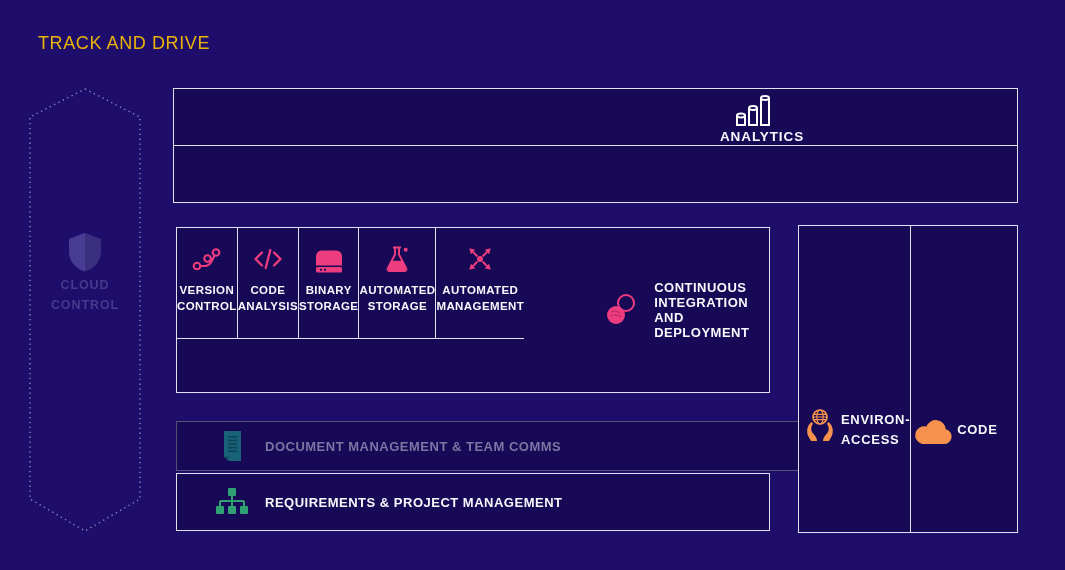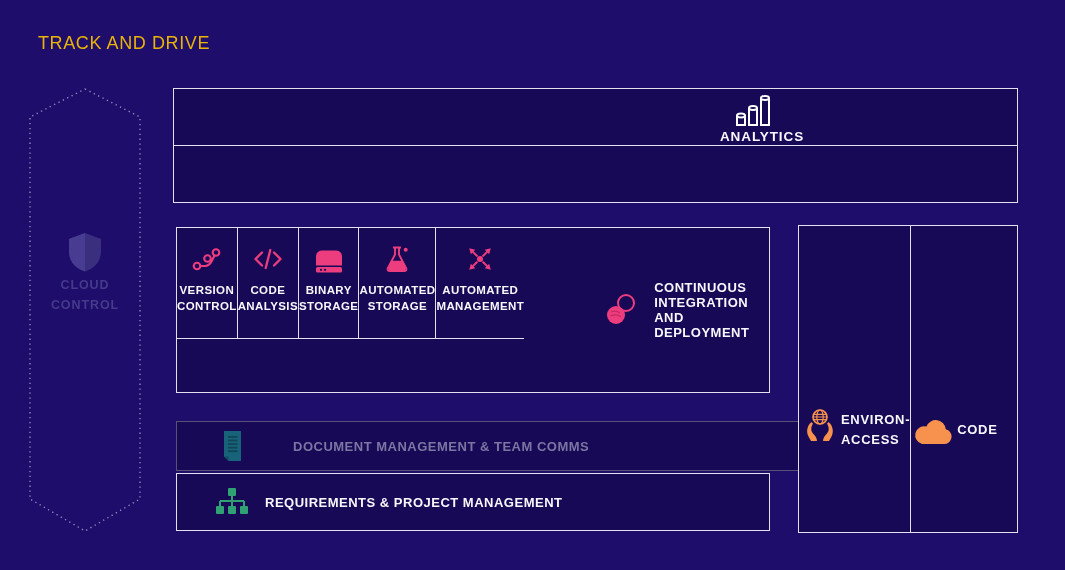--- a/index.html
+++ b/index.html
@@ -44,21 +44,21 @@
   .cell-icon{height:32px;display:flex;align-items:center;justify-content:center;}
   .cell-label{
     margin-top:8px;text-align:center;color:#f8f7fc;
     font-size:11.5px;font-weight:bold;letter-spacing:.4px;line-height:1.38;
   }
   .strip{display:flex;align-items:center;box-sizing:border-box;}
   .pipe-footer{flex:1 1 auto;padding-left:34px;margin-left:44px;}
   .strip-icon{width:38px;height:38px;display:flex;align-items:center;justify-content:center;flex:0 0 38px;}
   .strip-label{margin-left:14px;color:#f8f7fc;font-size:13px;font-weight:bold;letter-spacing:.5px;}
   
-  .doc-row{left:176px;top:421px;width:678px;height:50px;border-color:#575177;padding-left:36px;gap:28px;}
+  .doc-row{left:176px;top:421px;width:678px;height:50px;border-color:#575177;padding-left:36px;}
   .req-row{left:176px;top:473px;width:594px;height:58px;padding-left:36px;}
   .muted .strip-label{color:#7b76a2;}
   
   .infra{left:798px;top:225px;width:220px;height:308px;display:flex;}
   .infra-cell{
     flex:1 1 0;box-sizing:border-box;border-right:1px solid #e3e0f0;
     display:flex;align-items:center;padding-top:95px;
   }
   .infra-cell:last-child{border-right:none;}
   .infra-icon{height:42px;display:flex;align-items:flex-end;justify-content:center;}

